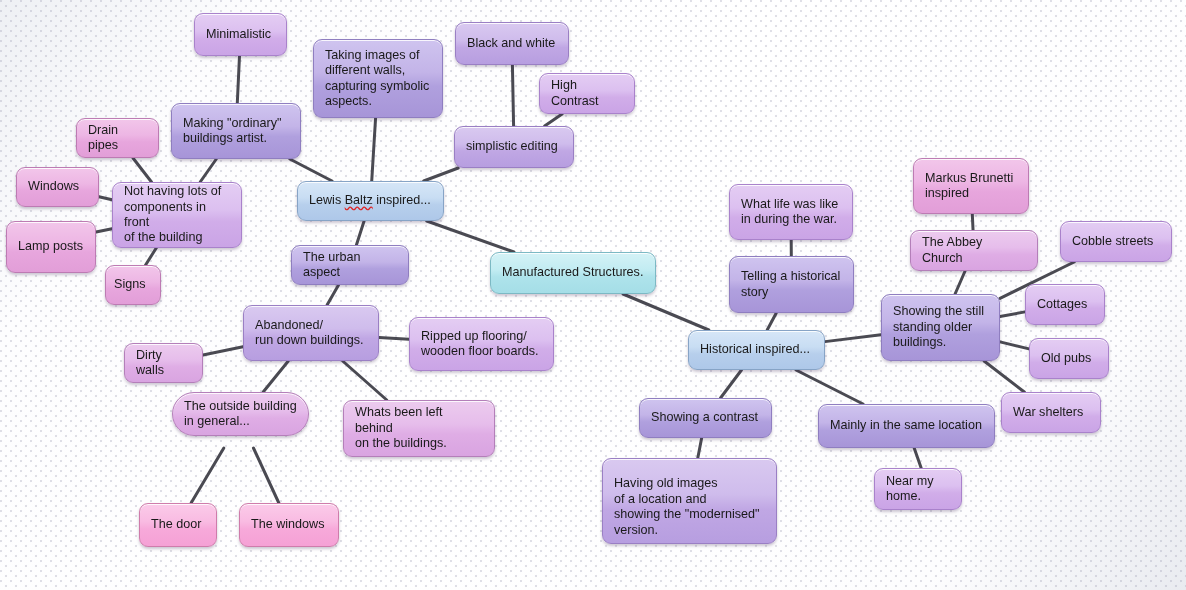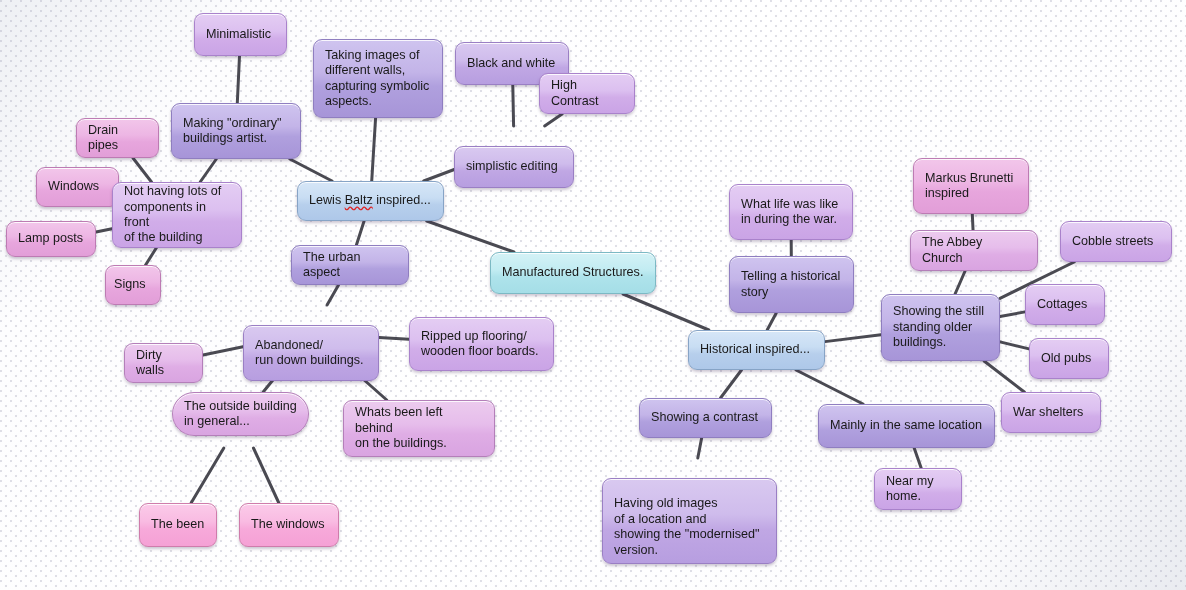--- a/index.html
+++ b/index.html
@@ -44,21 +44,20 @@
     z-index: 5;
   }
   
   .pal-lilac {
     background: linear-gradient(180deg, #cfc4ef 0%, #c3b4e8 42%, #b0a0de 60%, #a795d8 100%);
     border-color: #8f7ec0;
   }
   .pal-violet {
     background: linear-gradient(180deg, #d9c9f0 0%, #cfbcec 42%, #c0a7e4 60%, #b79ee0 100%);
     border-color: #9a7fc4;
-    margin-top: 20px;
   }
   .pal-orchid {
     background: linear-gradient(180deg, #e4cdf3 0%, #dcc0f0 42%, #d1ade9 60%, #caa4e6 100%);
     border-color: #a982cb;
   }
   .pal-mauve {
     background: linear-gradient(180deg, #eccbee 0%, #e6bdeb 42%, #dfade5 60%, #d9a4e1 100%);
     border-color: #b47fb9;
   }
   .pal-pink {
@@ -128,40 +127,40 @@
       <div class="node pal-blue" style="left: 297px; top: 181px; width: 147px; height: 40px;"><span>Lewis <span class="spell">Baltz</span> inspired...</span></div>
       <div class="node pal-blue" style="left: 688px; top: 330px; width: 137px; height: 40px;"><span>Historical inspired...</span></div>
       <div class="node pal-orchid" style="left: 194px; top: 13px; width: 93px; height: 43px;"><span>Minimalistic</span></div>
       <div class="node pal-lilac" style="left: 171px; top: 103px; width: 130px; height: 56px;"><span>Making "ordinary"
 buildings artist.</span></div>
       <div class="node pal-lilac" style="left: 313px; top: 39px; width: 130px; height: 79px;"><span>Taking images of
 different walls,
 capturing symbolic
 aspects.</span></div>
       <div class="node pal-pink" style="left: 76px; top: 118px; width: 83px; height: 40px;"><span>Drain pipes</span></div>
-      <div class="node pal-pink" style="left: 16px; top: 167px; width: 83px; height: 40px; margin-left: 20px;"><span>Windows</span></div>
-      <div class="node pal-pink" style="left: 6px; top: 221px; width: 90px; height: 36px;"><span>Lamp posts</span></div>
+      <div class="node pal-pink" style="left: 16px; top: 167px; width: 83px; height: 40px;"><span>Windows</span></div>
+      <div class="node pal-pink" style="left: 6px; top: 221px; width: 90px; height: 52px;"><span>Lamp posts</span></div>
       <div class="node pal-pink" style="left: 105px; top: 265px; width: 56px; height: 40px; padding-left: 8px;"><span>Signs</span></div>
       <div class="node pal-orchid" style="left: 112px; top: 182px; width: 130px; height: 66px;"><span>Not having lots of
 components in front
 of the building</span></div>
       <div class="node pal-violet" style="left: 455px; top: 22px; width: 114px; height: 43px;"><span>Black and white</span></div>
       <div class="node pal-orchid" style="left: 539px; top: 73px; width: 96px; height: 41px;"><span>High Contrast</span></div>
       <div class="node pal-violet" style="left: 454px; top: 126px; width: 120px; height: 42px;"><span>simplistic editing</span></div>
       <div class="node pal-lilac" style="left: 291px; top: 245px; width: 118px; height: 40px;"><span>The urban aspect</span></div>
       <div class="node pal-violet" style="left: 243px; top: 305px; width: 136px; height: 56px;"><span>Abandoned/
 run down buildings.</span></div>
       <div class="node pal-mauve" style="left: 124px; top: 343px; width: 79px; height: 40px;"><span>Dirty walls</span></div>
       <div class="node pal-orchid" style="left: 409px; top: 317px; width: 145px; height: 54px;"><span>Ripped up flooring/
 wooden floor boards.</span></div>
       <div class="node pal-mauve" style="left: 343px; top: 400px; width: 152px; height: 57px;"><span>Whats been left behind
 on the buildings.</span></div>
       <div class="node pal-mauve" style="left: 172px; top: 392px; width: 137px; height: 44px; border-radius: 23px;"><span>The outside building
 in general...</span></div>
-      <div class="node pal-hotpink" style="left: 139px; top: 503px; width: 78px; height: 44px;"><span>The been</span></div>
+      <div class="node pal-hotpink" style="left: 139px; top: 503px; width: 78px; height: 44px;"><span>The door</span></div>
       <div class="node pal-hotpink" style="left: 239px; top: 503px; width: 100px; height: 44px;"><span>The windows</span></div>
       <div class="node pal-orchid" style="left: 729px; top: 184px; width: 124px; height: 56px;"><span>What life was like
 in during the war.</span></div>
       <div class="node pal-lilac" style="left: 729px; top: 256px; width: 125px; height: 57px;"><span>Telling a historical
 story</span></div>
       <div class="node pal-lilac" style="left: 639px; top: 398px; width: 133px; height: 40px;"><span>Showing a contrast</span></div>
       <div class="node pal-violet" style="left: 602px; top: 458px; width: 175px; height: 86px; align-items: flex-end;"><span>Having old images
 of a location and
 showing the "modernised"
 version.</span></div>

